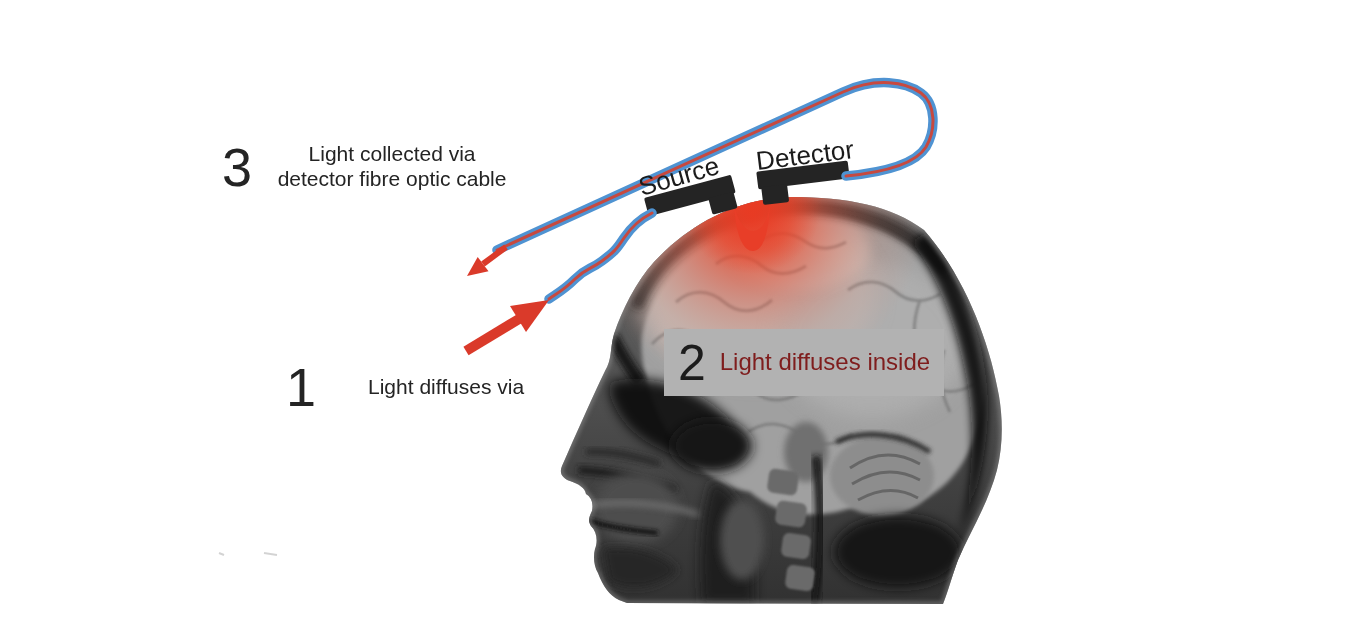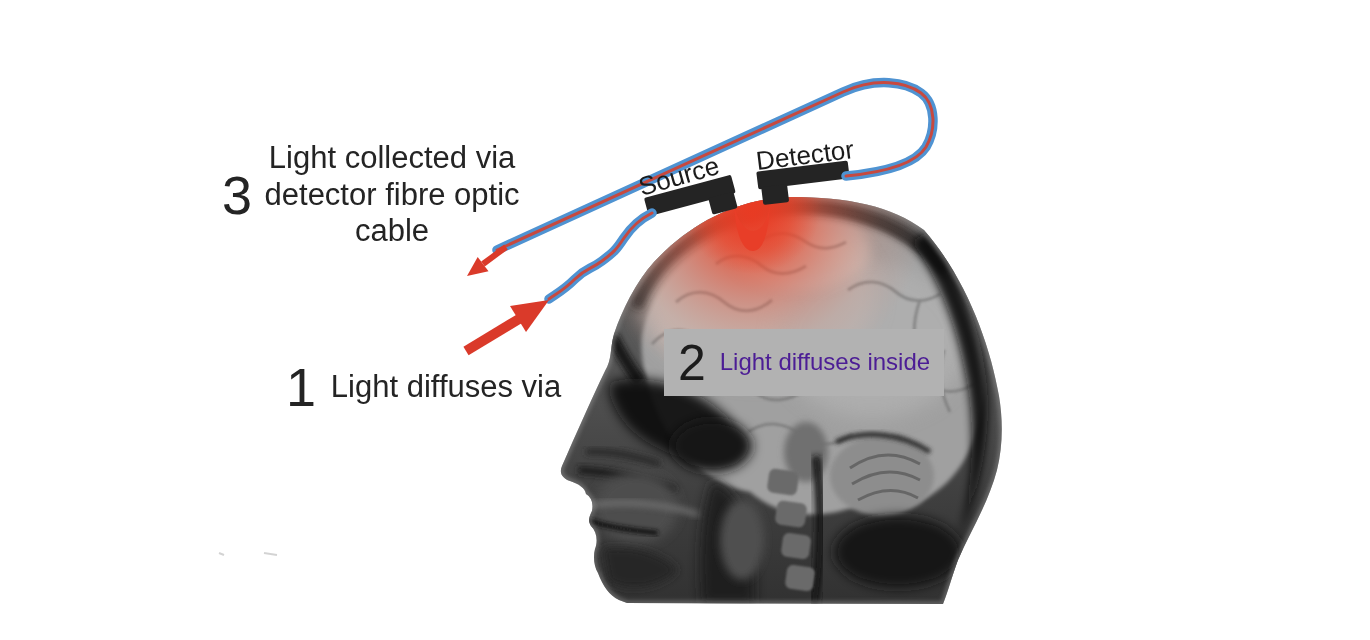--- a/index.html
+++ b/index.html
@@ -7,25 +7,25 @@
     --glow_red:#e83e28; --annotation_box_bg:#b2b2b2; --optode_black:#242424; --text:#242424;
     --background:#ffffff;
   }
   html,body{margin:0;padding:0;}
   body{background:#e9e9e9;font-family:"Liberation Sans", sans-serif;}
   .stage{position:relative;width:1370px;height:640px;background:var(--background);overflow:hidden;margin:0 auto;}
   .stage svg{position:absolute;left:0;top:0;}
   .overlay{position:absolute;z-index:3;color:var(--text);}
   .step{display:flex;align-items:center;}
   .step .num{font-size:54px;line-height:1;font-weight:400;}
-  .step .lines{text-align:center;font-size:31px;line-height:1.18;}
+  .step .lines{text-align:center;font-size:21px;line-height:1.18;}
   .box2{left:664px;top:329px;width:280px;height:67px;background:var(--annotation_box_bg);
         display:flex;align-items:center;justify-content:center;gap:14px;}
   .box2 .num{font-size:50px;line-height:1;color:#1c1c1c;}
-  .box2 .lines{font-size:24px;line-height:1.2;text-align:center;color:#4c1d95;}
+  .box2 .lines{font-size:24px;line-height:1.2;text-align:center;color:#7f1d1d;}
   .optode-label{position:absolute;z-index:3;font-size:26px;color:#1b1b1b;text-align:center;}
   .src-label{left:624px;top:161px;width:110px;transform:rotate(-16deg);}
   .det-label{left:746px;top:140px;width:118px;transform:rotate(-7deg);}
   
   .cable-outer{fill:none;stroke:var(--cable_blue);stroke-width:9.5;stroke-linecap:round;}
   .cable-core{fill:none;stroke:var(--cable_core_red);stroke-width:3;stroke-linecap:round;}
   .arrow-head{fill:var(--arrow_red);}
   .arrow-shaft{stroke:var(--arrow_red);fill:none;}
   .optode{fill:var(--optode_black);}
   .banana{fill:var(--glow_red);}

